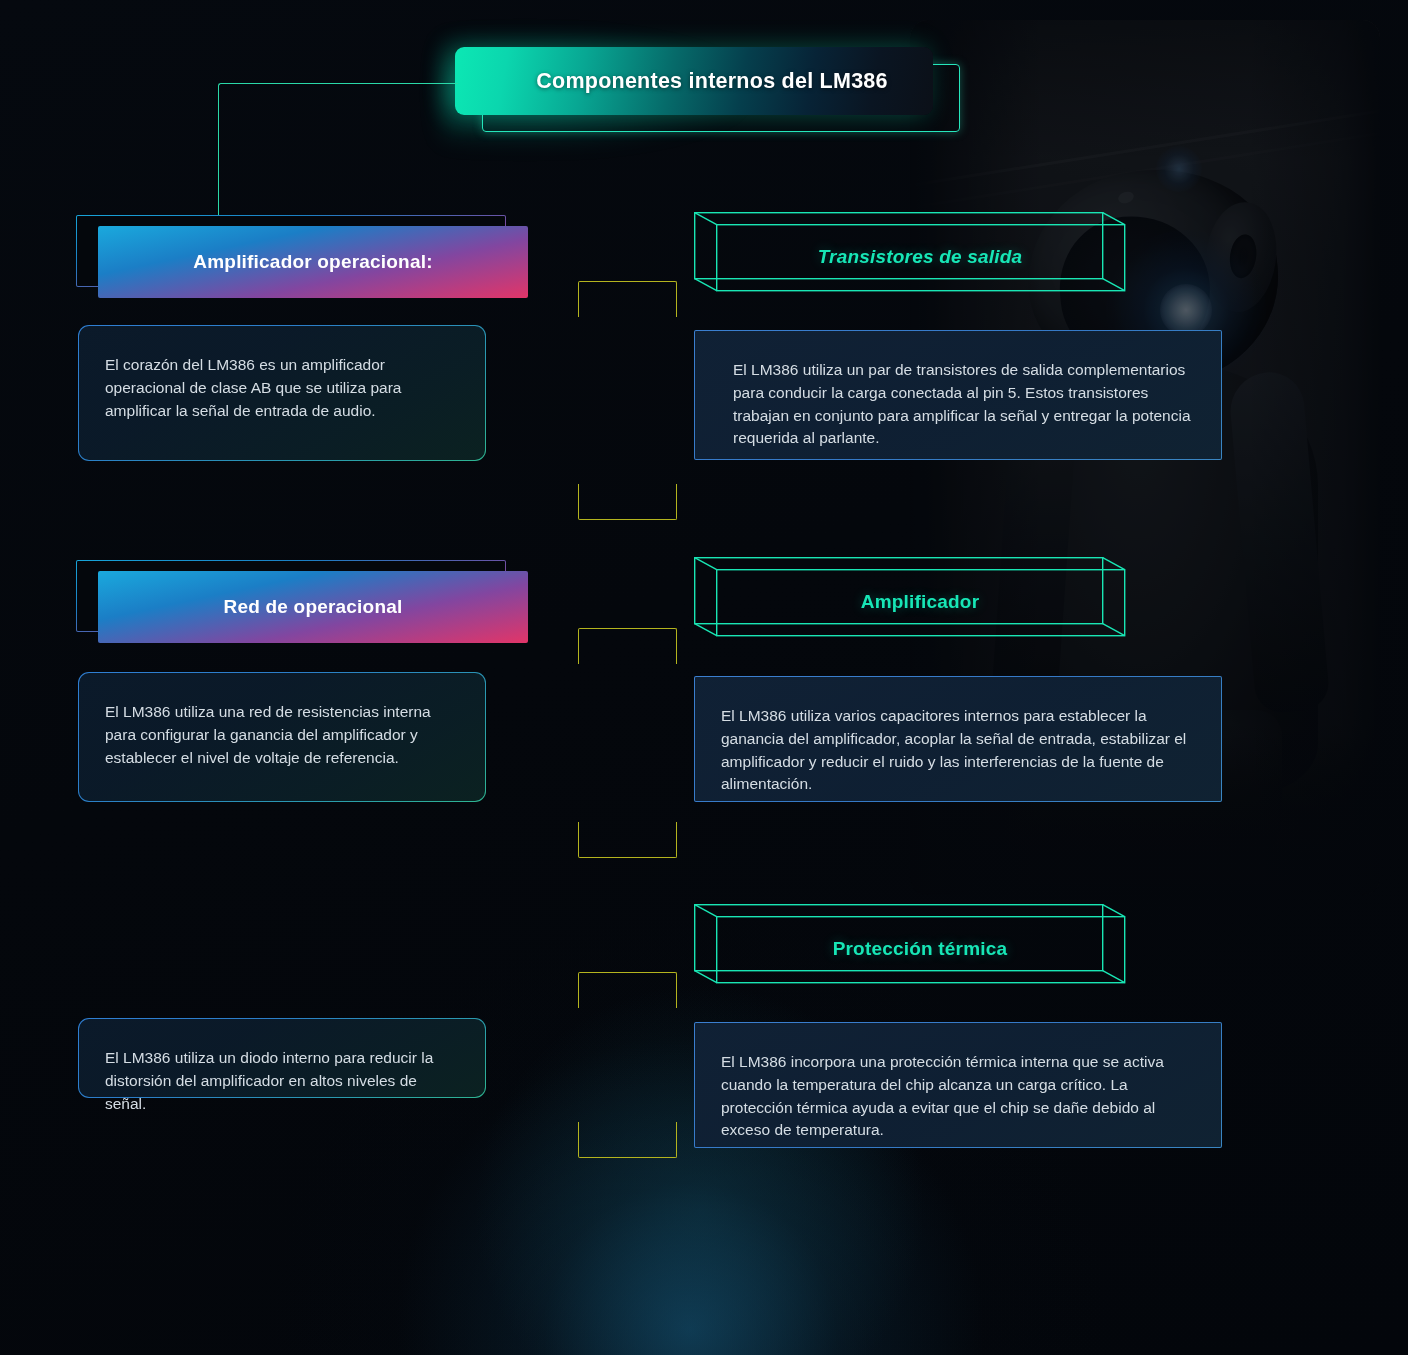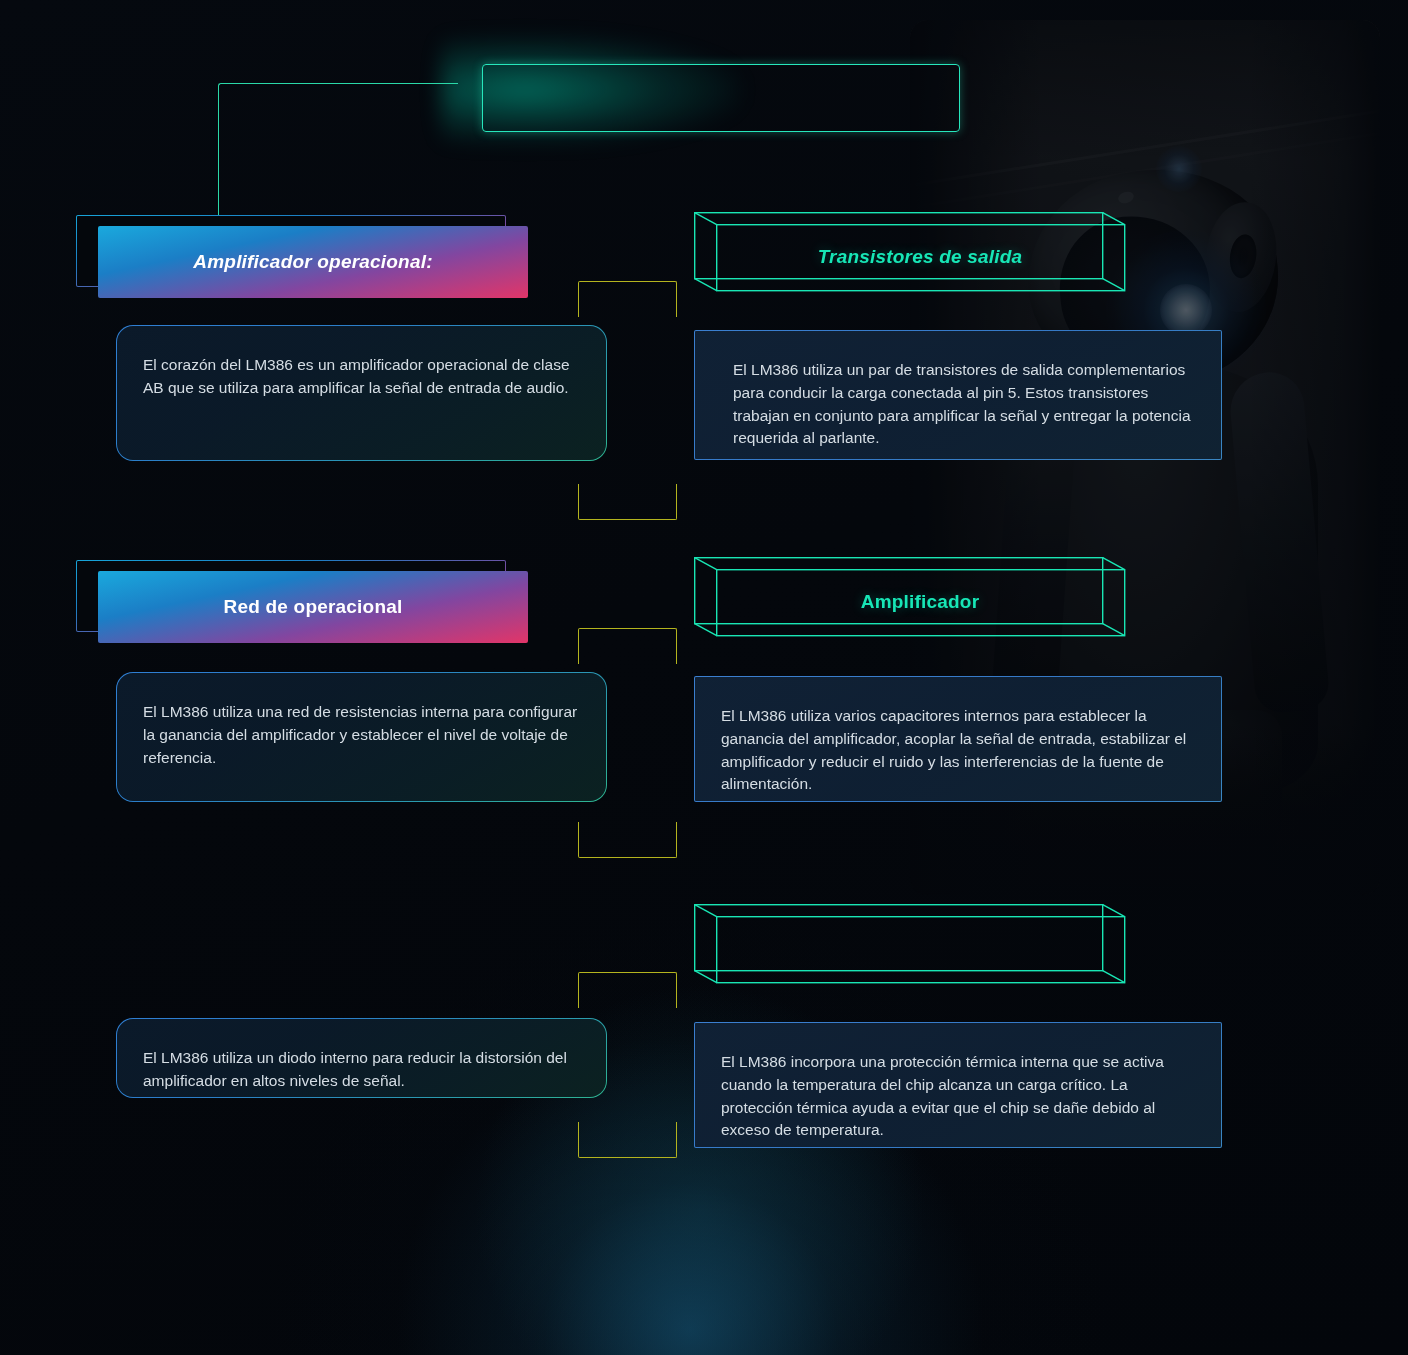--- a/index.html
+++ b/index.html
@@ -278,23 +278,22 @@
     border: 1px solid transparent;
     background:
       linear-gradient(rgba(5,9,14,0.86), rgba(5,9,14,0.86)) padding-box,
       linear-gradient(150deg, #2f7fd4 0%, #2b7ec9 35%, #2a9ab0 72%, #2eb591 100%) border-box;
     color: #d5dde4;
     font-size: 15.5px;
     line-height: 1.47;
     padding: 28px 26px;
   }
   .body-card.left {
-    border-radius: 17px;
-    width: 491px;
-    margin-left: 38px;
+    border-radius: 11px;
+    width: 408px;
   }
   .body-card.right {
     border-radius: 2px;
     width: 528px;
     background:
       linear-gradient(rgba(5,9,14,0.80), rgba(5,9,14,0.80)) padding-box,
       linear-gradient(150deg, #3b7fd0 0%, #3579c6 50%, #3a86c2 100%) border-box;
   }
 
   
@@ -328,25 +327,28 @@
     <div class="robot-eye-glow"></div>
     <div class="robot-eye-core"></div>
     <div class="photo-floor"></div>
     <div class="photo-vignette"></div>
     <div class="photo-darken"></div>
   </div>
 
   <div class="title-wrap">
     <div class="title-glow"></div>
     <div class="title-outline"></div>
+    <div class="title-box">
+      <span class="title-text">Componentes internos del LM386</span>
+    </div>
   </div>
 
   <div class="elbow"></div>
 
-  <div class="lhead" style="left:76px; top:215px;font-style:italic;">
+  <div class="lhead" style="left:76px; top:215px;">
     <div class="back-rect"></div>
     <div class="front-rect">
       <span class="htext">Amplificador operacional:</span>
     </div>
   </div>
   <div class="body-card left" style="left:78px; top:325px; height:136px;">El corazón del LM386 es un amplificador operacional de clase AB que se utiliza para amplificar la señal de entrada de audio.</div>
 
   <div class="lhead" style="left:76px; top:560px;">
     <div class="back-rect"></div>
     <div class="front-rect">
@@ -398,16 +400,17 @@
     <svg width="452" height="90">
       <g fill="none" stroke="#19e6b4" stroke-width="1.4">
         <rect x="0.7" y="0.7" width="408" height="66"></rect>
         <rect x="22.7" y="12.7" width="408" height="66"></rect>
         <line x1="0.7" y1="0.7" x2="22.7" y2="12.7"></line>
         <line x1="408.7" y1="0.7" x2="430.7" y2="12.7"></line>
         <line x1="0.7" y1="66.7" x2="22.7" y2="78.7"></line>
         <line x1="408.7" y1="66.7" x2="430.7" y2="78.7"></line>
       </g>
     </svg>
+    <span class="htext">Protección térmica</span>
   </div>
   <div class="body-card right" style="left:694px; top:1022px; height:126px;">El LM386 incorpora una protección térmica interna que se activa cuando la temperatura del chip alcanza un carga crítico. La protección térmica ayuda a evitar que el chip se dañe debido al exceso de temperatura.</div>
 
 </div>
 
 </body></html>

